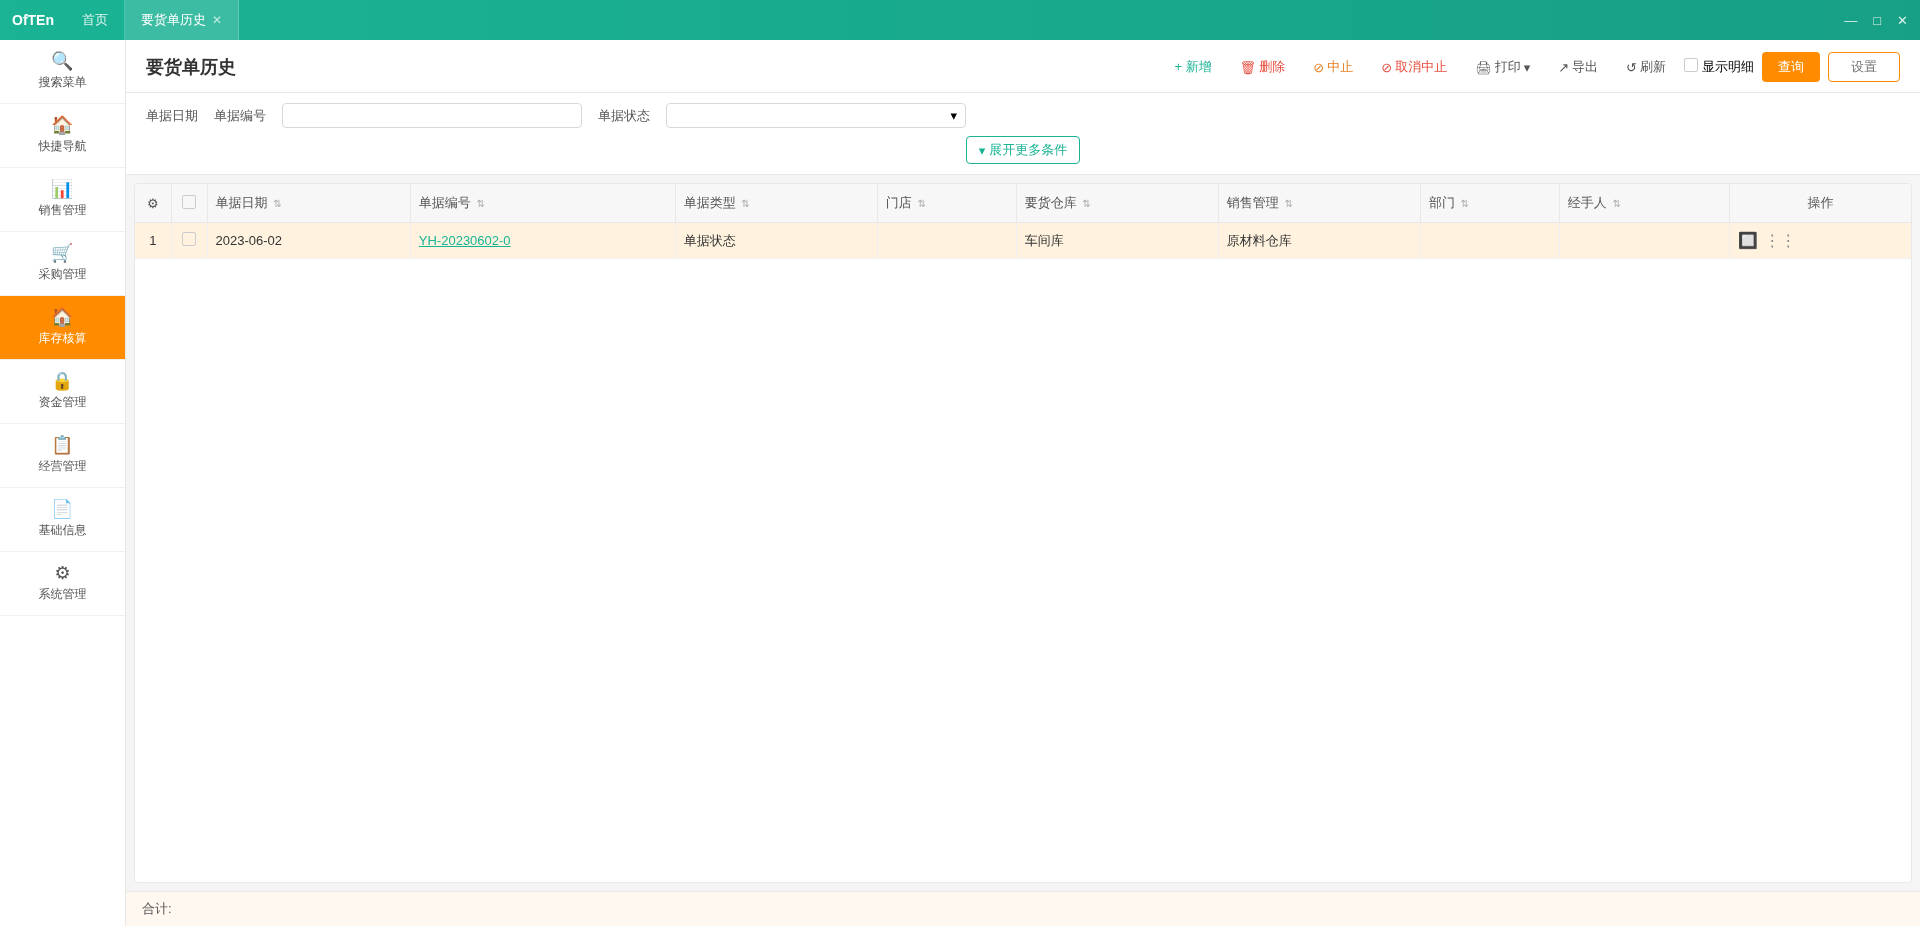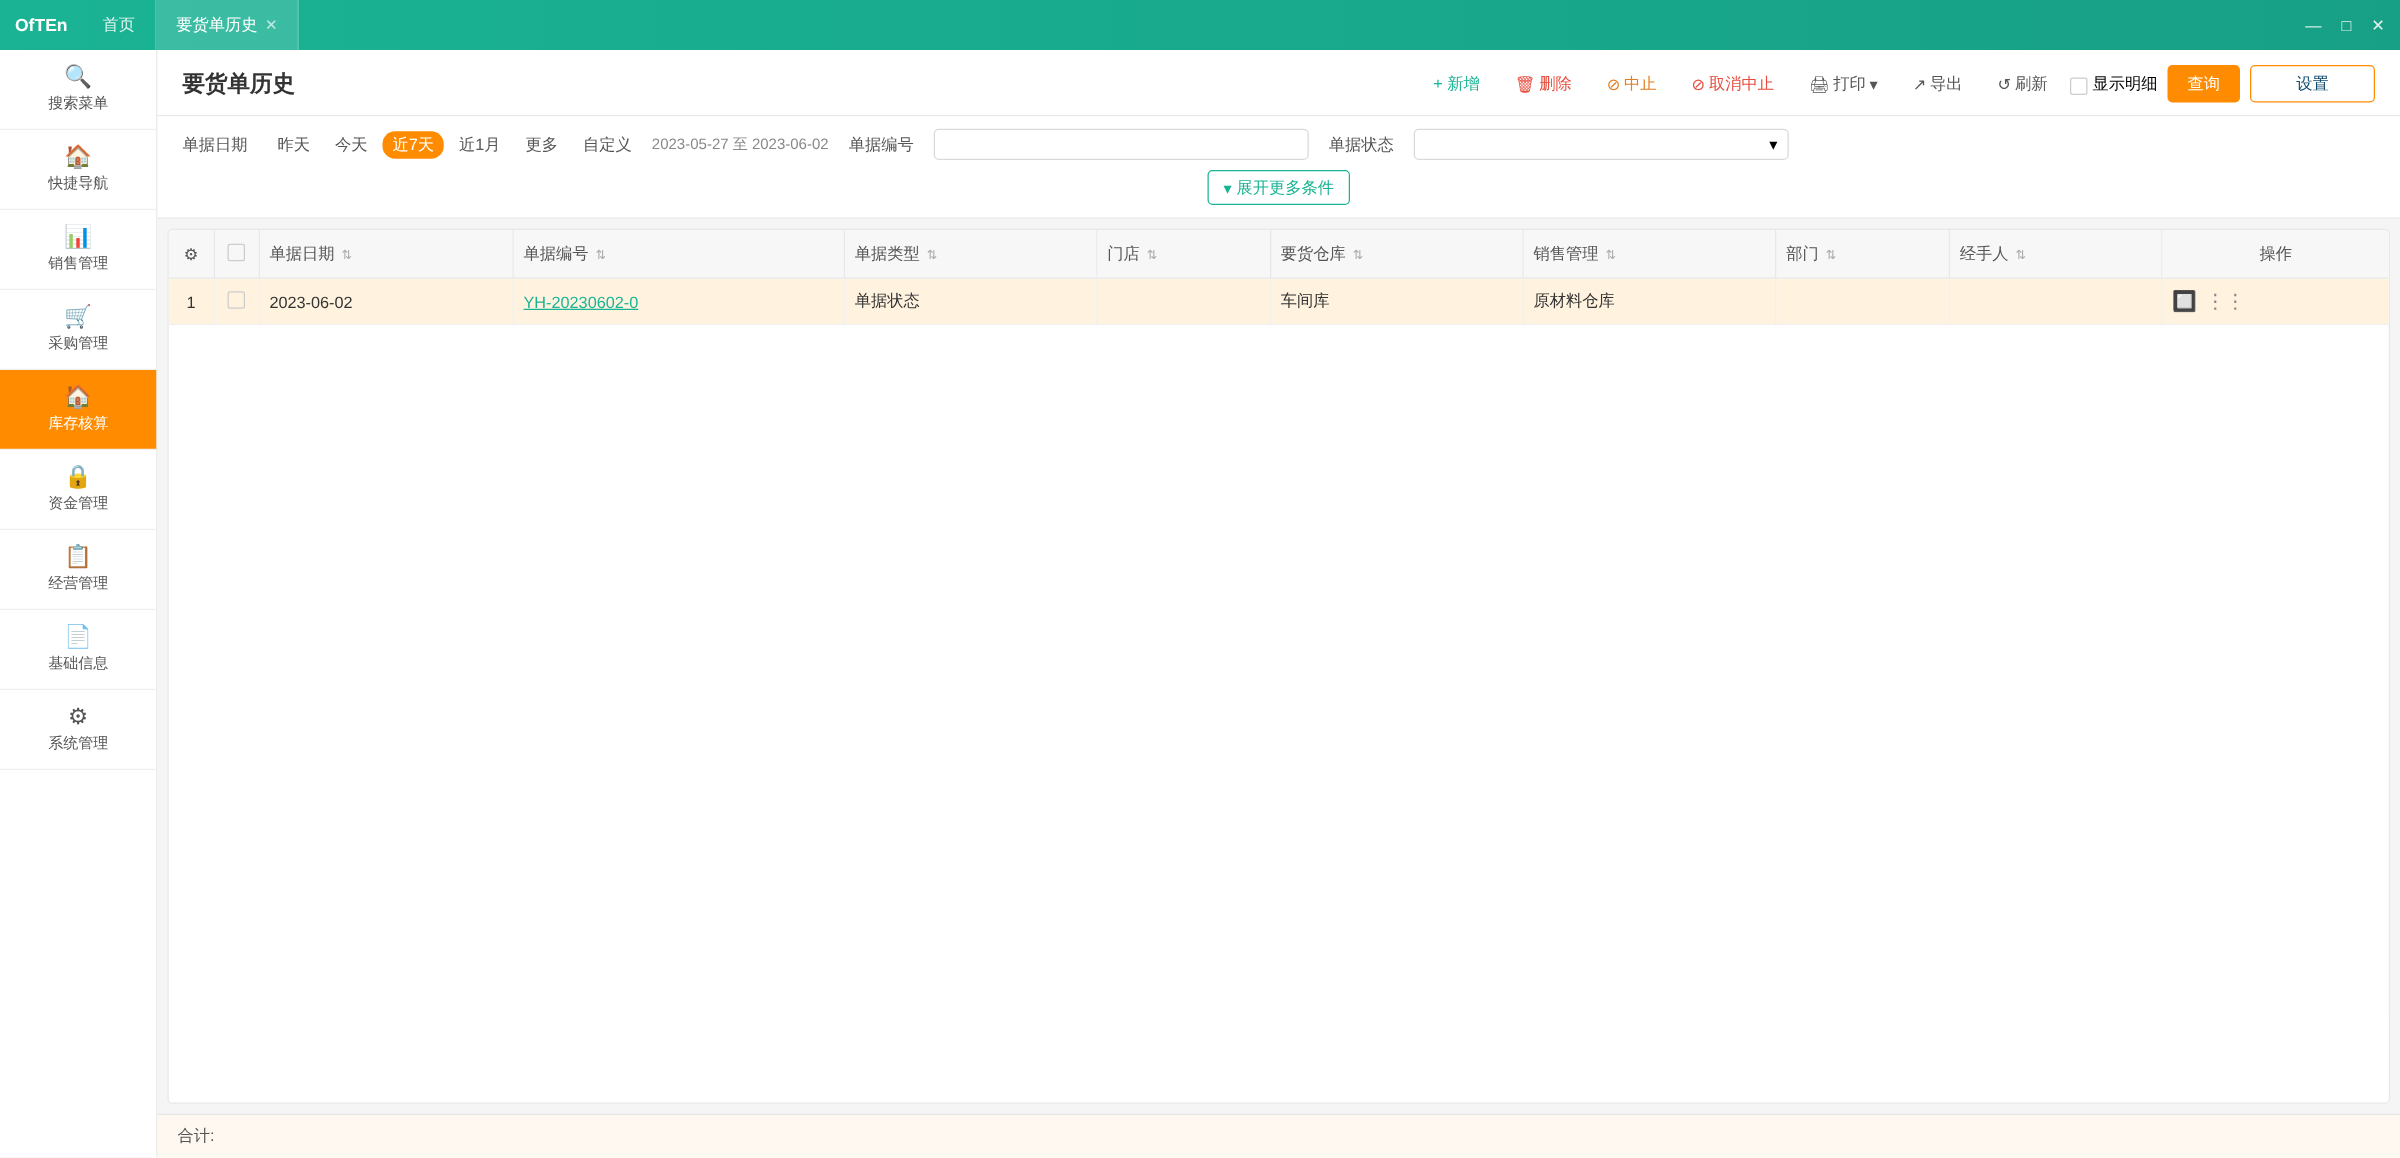--- a/index.html
+++ b/index.html
@@ -149,23 +149,23 @@
       background: #ff8c00;
       color: #fff;
       border: none;
       padding: 6px 16px;
       border-radius: 4px;
       cursor: pointer;
       font-size: 13px;
     }
     .action-btn-white {
       background: #fff;
-      color: #0c4a6e;
+      color: #737373;
       border: 1px solid #ff8c00;
-      padding: 5px 36px;
+      padding: 5px 22px;
       border-radius: 4px;
       cursor: pointer;
       font-size: 13px;
     }
 
     
     .filter-area {
       background: #fff;
       padding: 10px 20px;
       border-bottom: 1px solid #e8e8e8;
@@ -432,43 +432,34 @@
             <span>▾</span>
           </button>
           <button class="toolbar-btn export-btn">
             <span>↗</span>
             <span>导出</span>
           </button>
           <button class="toolbar-btn refresh-btn">
             <span>↺</span>
             <span>刷新</span>
           </button>
-          <label style="display:flex;align-items:flex-end;gap:4px;cursor:pointer;">
+          <label style="display:flex;align-items:flex-start;gap:4px;cursor:pointer;">
             <span class="checkbox-custom"></span>
             <span>显示明细</span>
           </label>
           <button class="action-btn-orange">查询</button>
           <button class="action-btn-white">设置</button>
         </div>
       </div>
     </div>
 
     <div class="filter-area">
       <div class="filter-row">
 
         <span class="filter-label">单据日期</span>
-        <div class="filter-date-options">
-          <span class="date-option">昨天</span>
-          <span class="date-option">今天</span>
-          <span class="date-option active">近7天</span>
-          <span class="date-option">近1月</span>
-          <span class="date-option">更多</span>
-          <span class="date-option">自定义</span>
-          <span class="date-range-text">2023-05-27 至 2023-06-02</span>
-        </div>
 
         <span class="filter-label">单据编号</span>
         <input class="filter-input" type="text" style="width: 300px;">
 
         <span class="filter-label">单据状态</span>
         <div class="filter-select-wrapper" style="width:300px;">
           <span></span>
           <span>▾</span>
         </div>
       </div>

